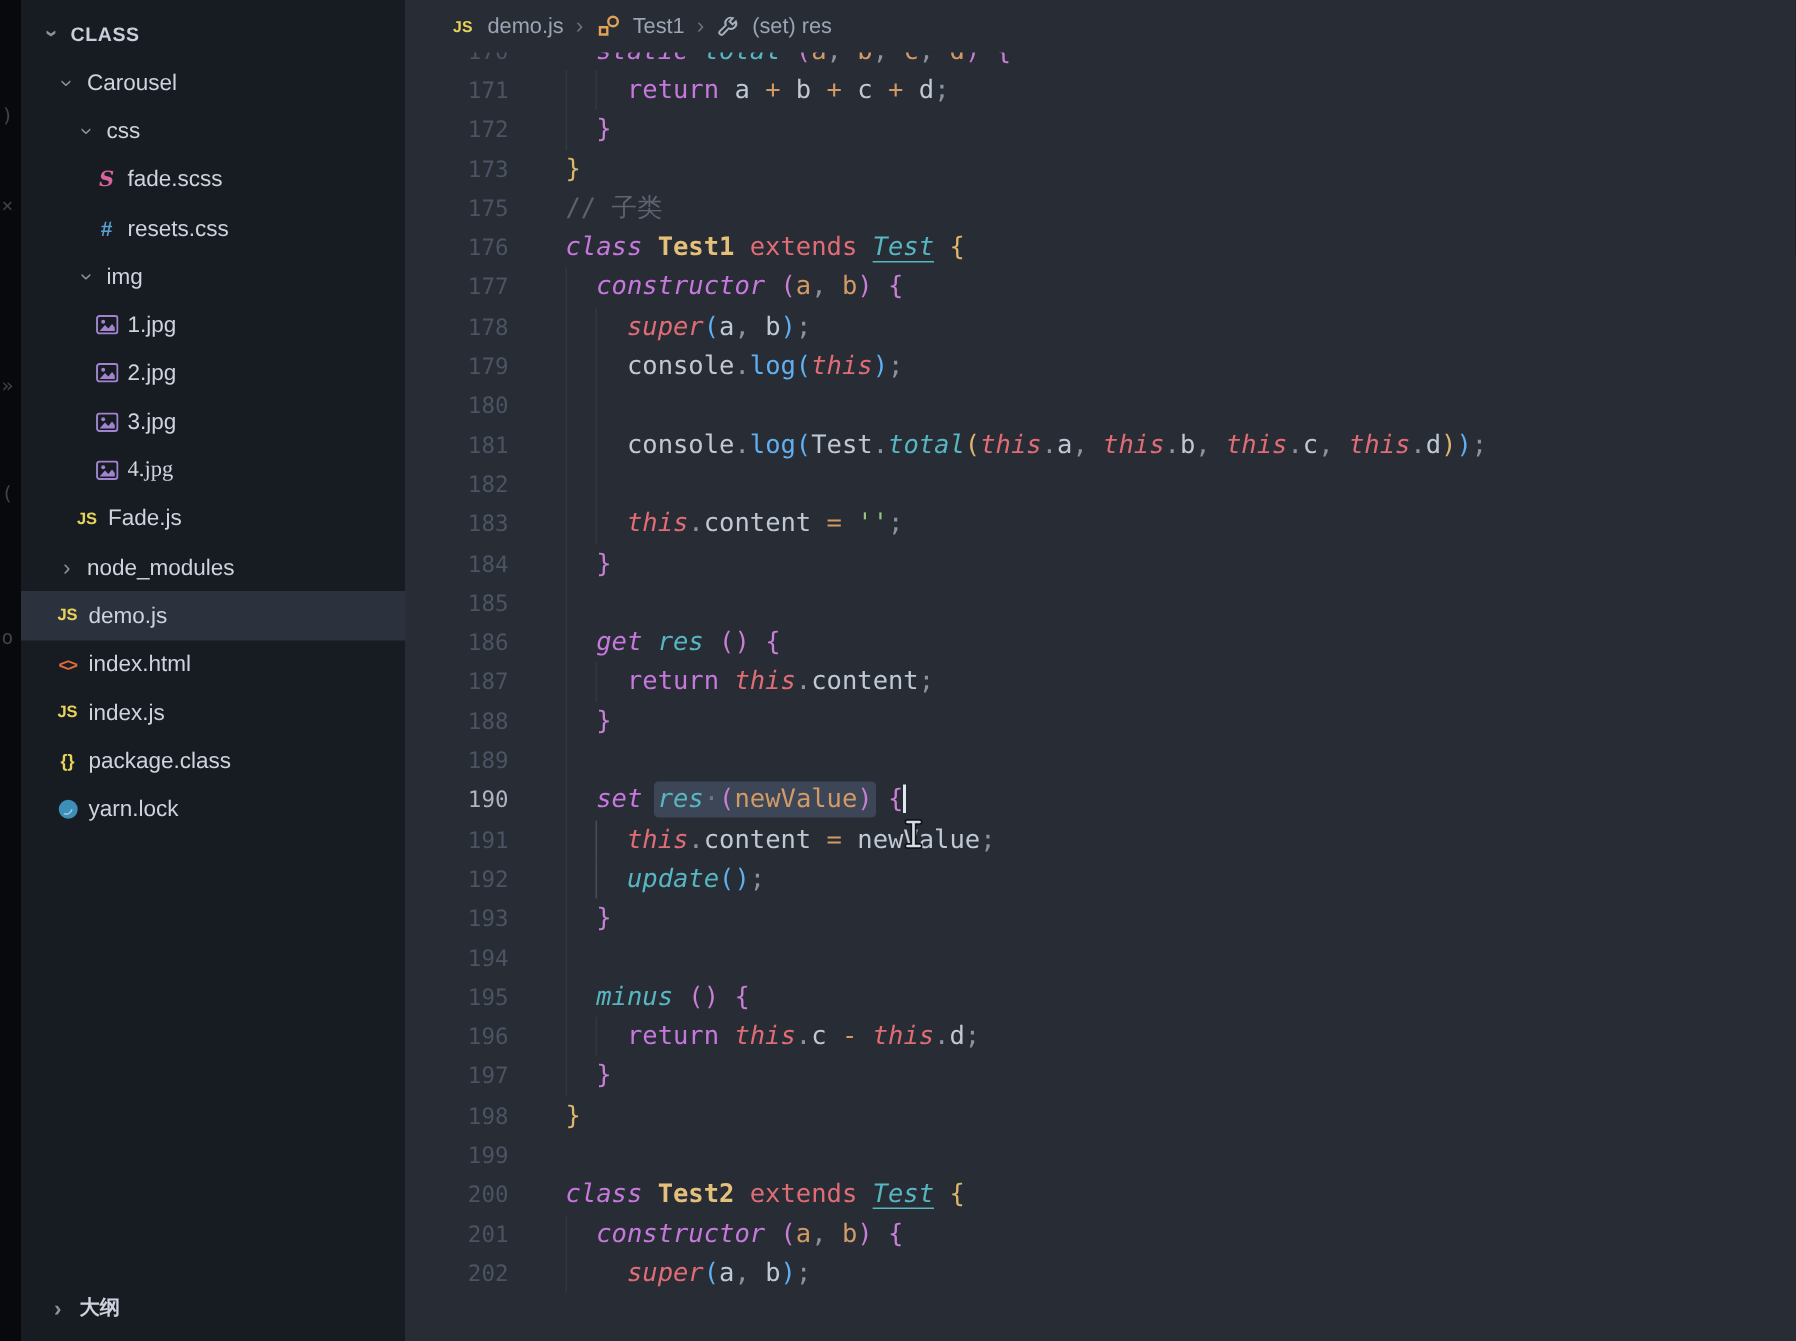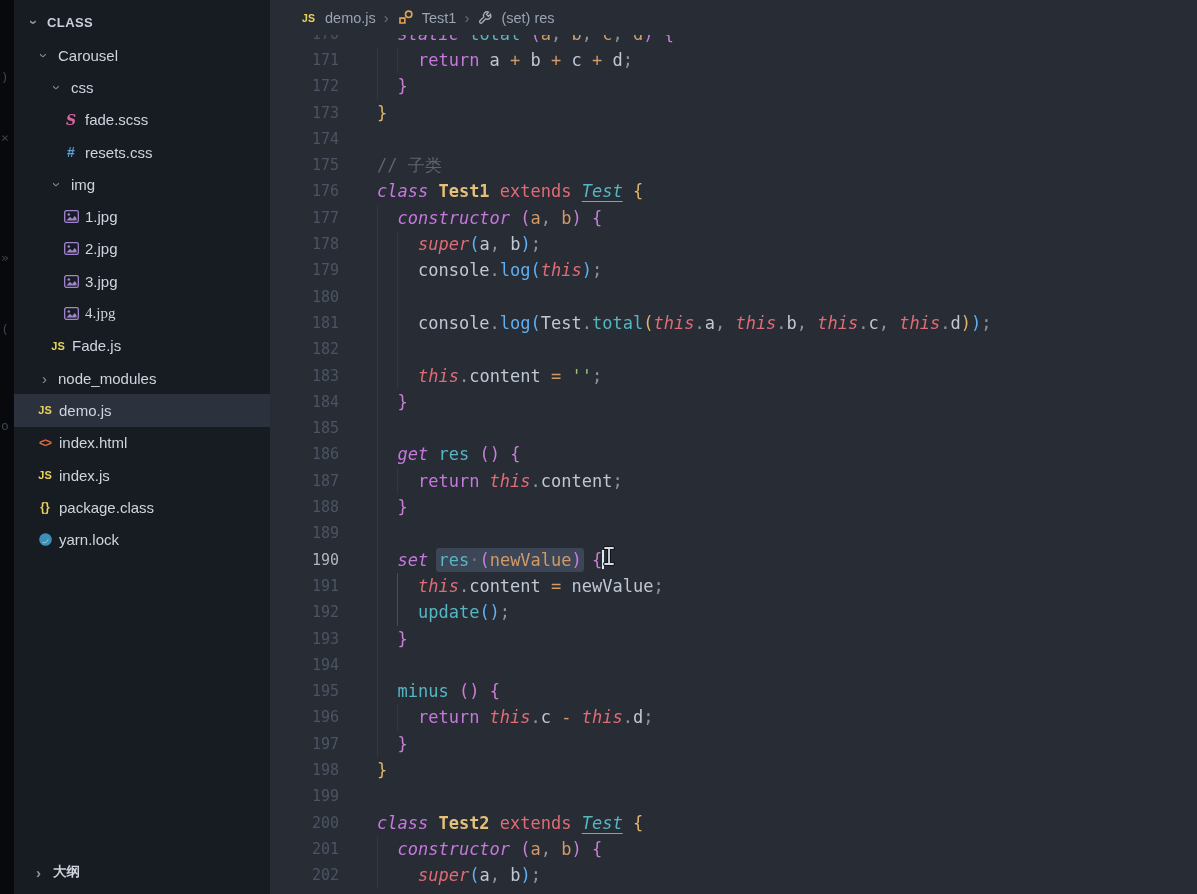--- a/index.html
+++ b/index.html
@@ -44,21 +44,21 @@
   .ln.active { color:#aeb6c3; }
   .lc { padding-left:38px; flex:none; position:relative; cursor:text; }
   .guide { position:absolute; top:0; bottom:0; width:1px; background:rgba(255,255,255,0.055); }
   .guide.active { background:rgba(255,255,255,0.16); }
   .tok-p  { color:#c678dd; }
   .tok-pi { color:#c678dd; font-style:italic; }
   .tok-r  { color:#e06c75; }
   .tok-ri { color:#e06c75; font-style:italic; }
   .tok-y  { color:#e5c07b; font-weight:bold; }
   .tok-g  { color:#d19a66; }
-  .tok-t  { color:#56b6c2; }
+  .tok-t  { color:#56b6c2;font-style:italic; }
   .tok-ti { color:#56b6c2; font-style:italic; text-decoration:underline; text-underline-offset:4px; }
   .tok-b  { color:#61afef; }
   .tok-s  { color:#98c379; }
   .tok-c  { color:#5d6470; }
   .tok-w  { color:#c0c8d3; }
   .tok-d  { color:#8b93a1; }
   .tok-ws { color:#6d7686; }
   .tok-k1 { color:#ddb56b; }
   .tok-k2 { color:#c87fd5; }
   .tok-k3 { color:#61afef; }
@@ -201,21 +201,20 @@
           <path d="M13.6 4.2 a3.6 3.6 0 0 1 -4.8 4.7 L5 12.8 a1.45 1.45 0 0 1 -2.05 -2.05 L6.85 6.9 a3.6 3.6 0 0 1 4.7-4.8 L9.4 4.3 l2 2 z" fill="none" stroke="#a7afbd" stroke-width="1.3"></path>
         </svg>
     </span>
     <span class="crumb">(set) res</span>
   </div>
   <div class="code">
       <div class="code-line"><span class="ln">170</span><span class="lc"><span class="tok-d">  </span><span class="tok-pi">static </span><span class="tok-t">total </span><span class="tok-k2">(</span><span class="tok-g">a</span><span class="tok-d">, </span><span class="tok-g">b</span><span class="tok-d">, </span><span class="tok-g">c</span><span class="tok-d">, </span><span class="tok-g">d</span><span class="tok-k2">)</span><span class="tok-w"> </span><span class="tok-k2">{</span></span></div>
       <div class="code-line"><span class="ln">171</span><span class="lc"><span class="tok-d">    </span><span class="tok-p">return </span><span class="tok-w">a </span><span class="tok-g">+ </span><span class="tok-w">b </span><span class="tok-g">+ </span><span class="tok-w">c </span><span class="tok-g">+ </span><span class="tok-w">d</span><span class="tok-d">;</span></span><span class="guide" style="left: 95px;"></span><span class="guide" style="left: 115.46px;"></span></div>
       <div class="code-line"><span class="ln">172</span><span class="lc"><span class="tok-d">  </span><span class="tok-k2">}</span></span><span class="guide" style="left: 95px;"></span></div>
       <div class="code-line"><span class="ln">173</span><span class="lc"><span class="tok-k1">}</span></span></div>
-      <div class="code-line"><span class="ln">174</span><span class="lc"></span></div>
       <div class="code-line"><span class="ln">175</span><span class="lc"><span class="tok-c">// 子类</span></span></div>
       <div class="code-line"><span class="ln">176</span><span class="lc"><span class="tok-pi">class </span><span class="tok-y">Test1 </span><span class="tok-r">extends </span><span class="tok-ti">Test</span><span class="tok-w"> </span><span class="tok-k1">{</span></span></div>
       <div class="code-line"><span class="ln">177</span><span class="lc"><span class="tok-d">  </span><span class="tok-pi">constructor </span><span class="tok-k2">(</span><span class="tok-g">a</span><span class="tok-d">, </span><span class="tok-g">b</span><span class="tok-k2">)</span><span class="tok-w"> </span><span class="tok-k2">{</span></span><span class="guide" style="left: 95px;"></span></div>
       <div class="code-line"><span class="ln">178</span><span class="lc"><span class="tok-d">    </span><span class="tok-ri">super</span><span class="tok-k3">(</span><span class="tok-w">a</span><span class="tok-d">, </span><span class="tok-w">b</span><span class="tok-k3">)</span><span class="tok-d">;</span></span><span class="guide" style="left: 95px;"></span><span class="guide" style="left: 115.46px;"></span></div>
       <div class="code-line"><span class="ln">179</span><span class="lc"><span class="tok-d">    </span><span class="tok-w">console</span><span class="tok-d">.</span><span class="tok-b">log</span><span class="tok-k3">(</span><span class="tok-ri">this</span><span class="tok-k3">)</span><span class="tok-d">;</span></span><span class="guide" style="left: 95px;"></span><span class="guide" style="left: 115.46px;"></span></div>
       <div class="code-line"><span class="ln">180</span><span class="lc"></span><span class="guide" style="left: 95px;"></span><span class="guide" style="left: 115.46px;"></span></div>
       <div class="code-line"><span class="ln">181</span><span class="lc"><span class="tok-d">    </span><span class="tok-w">console</span><span class="tok-d">.</span><span class="tok-b">log</span><span class="tok-k3">(</span><span class="tok-w">Test</span><span class="tok-d">.</span><span class="tok-t">total</span><span class="tok-k1">(</span><span class="tok-ri">this</span><span class="tok-d">.</span><span class="tok-w">a</span><span class="tok-d">, </span><span class="tok-ri">this</span><span class="tok-d">.</span><span class="tok-w">b</span><span class="tok-d">, </span><span class="tok-ri">this</span><span class="tok-d">.</span><span class="tok-w">c</span><span class="tok-d">, </span><span class="tok-ri">this</span><span class="tok-d">.</span><span class="tok-w">d</span><span class="tok-k1">)</span><span class="tok-k3">)</span><span class="tok-d">;</span></span><span class="guide" style="left: 95px;"></span><span class="guide" style="left: 115.46px;"></span></div>
       <div class="code-line"><span class="ln">182</span><span class="lc"></span><span class="guide" style="left: 95px;"></span><span class="guide" style="left: 115.46px;"></span></div>
       <div class="code-line"><span class="ln">183</span><span class="lc"><span class="tok-d">    </span><span class="tok-ri">this</span><span class="tok-d">.</span><span class="tok-w">content </span><span class="tok-g">= </span><span class="tok-s">''</span><span class="tok-d">;</span></span><span class="guide" style="left: 95px;"></span><span class="guide" style="left: 115.46px;"></span></div>
       <div class="code-line"><span class="ln">184</span><span class="lc"><span class="tok-d">  </span><span class="tok-k2">}</span></span><span class="guide" style="left: 95px;"></span></div>

